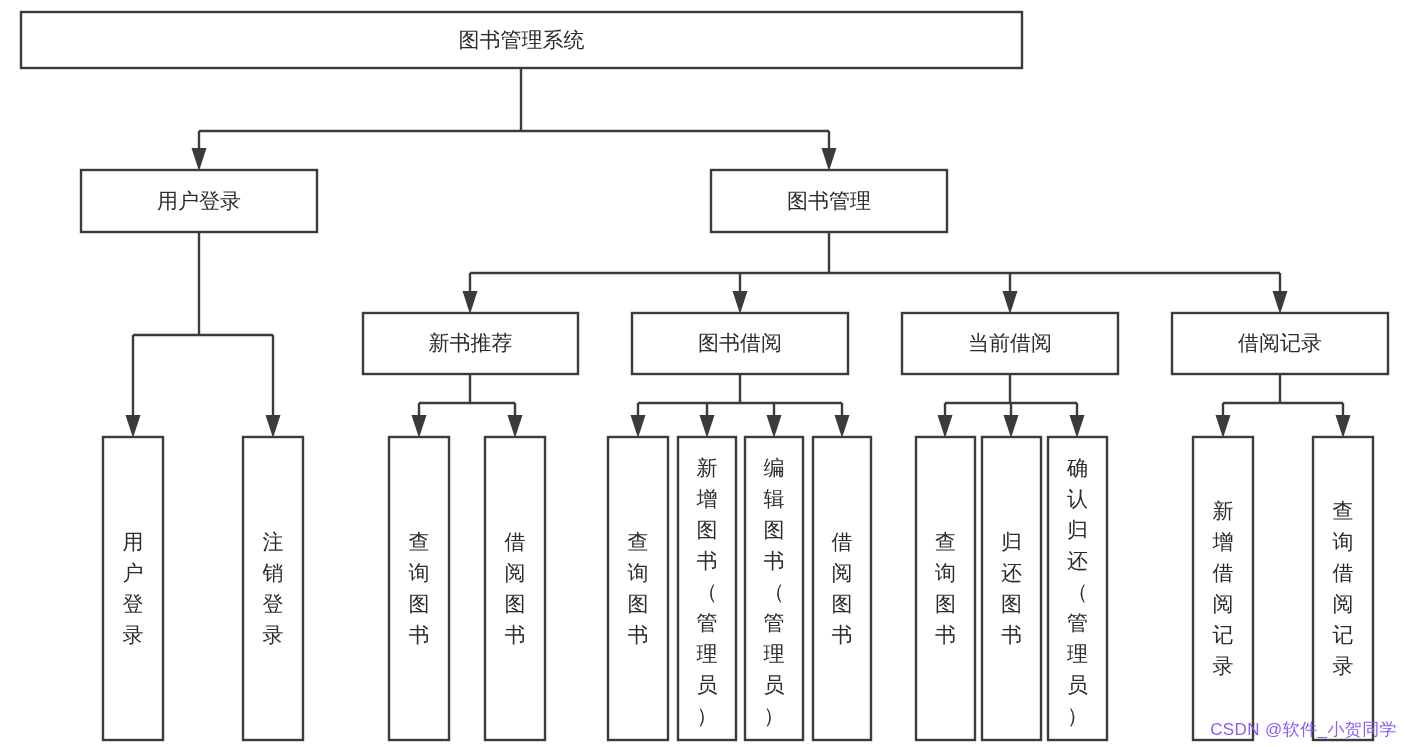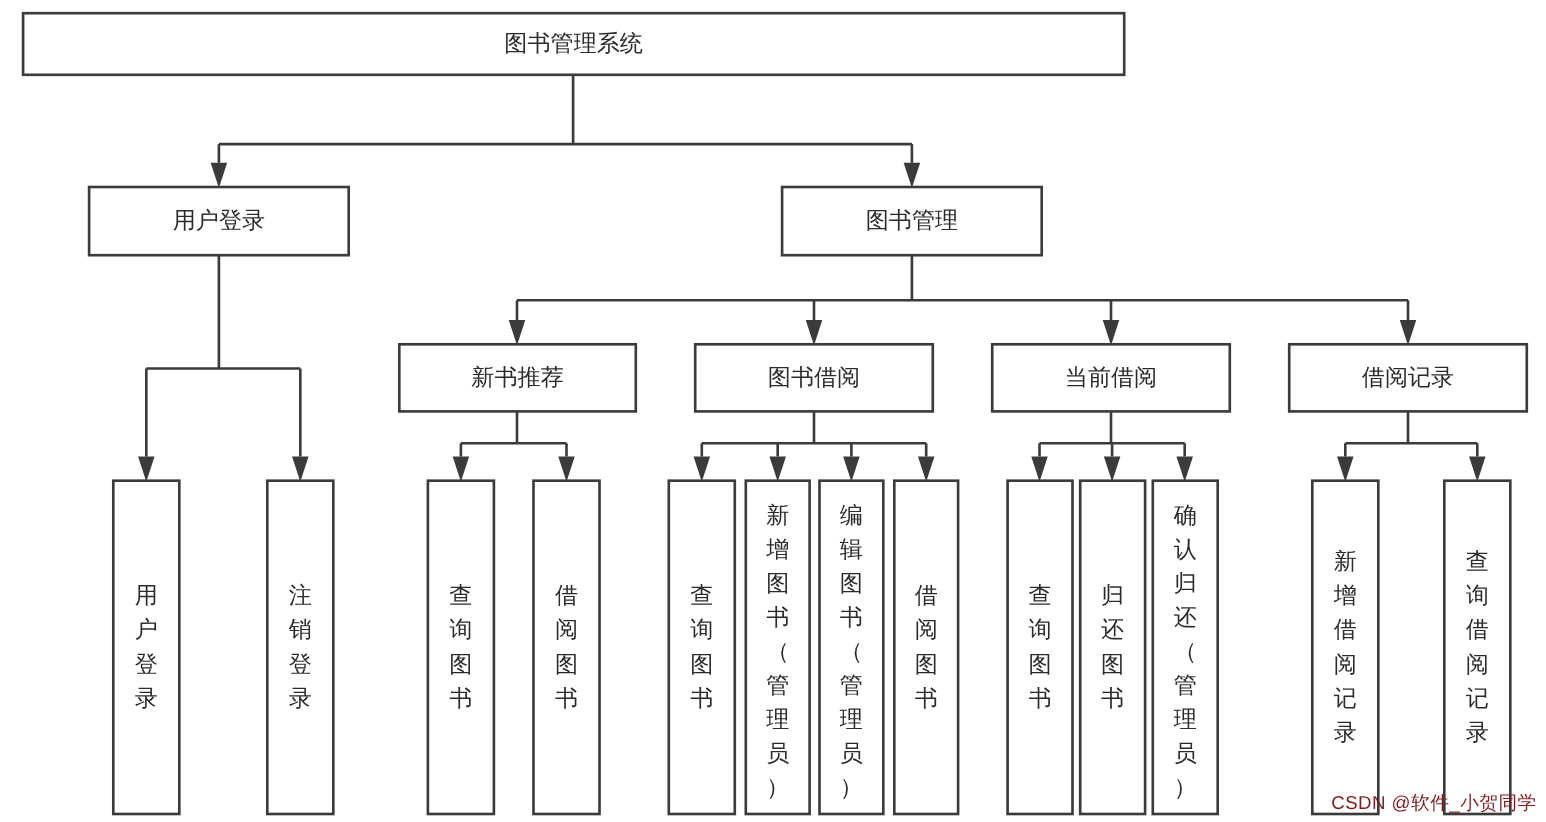--- a/index.html
+++ b/index.html
@@ -54,21 +54,21 @@
   .arrow-head {
     fill: #3b3b3b;
     stroke: none;
   }
   .watermark {
     position: absolute;
     right: 8px;
     bottom: 6px;
     font-family: "Liberation Sans", "DejaVu Sans", sans-serif;
     font-size: 17px;
-    color: #7f1d1d;
+    color: #8b5cf6;
     letter-spacing: 0.4px;
     white-space: nowrap;
     user-select: none;
   }
 </style>
 </head>
 <body>
 
 <div id="diagram-root">
   <svg class="diagram-canvas" viewBox="0 0 1405 747">

